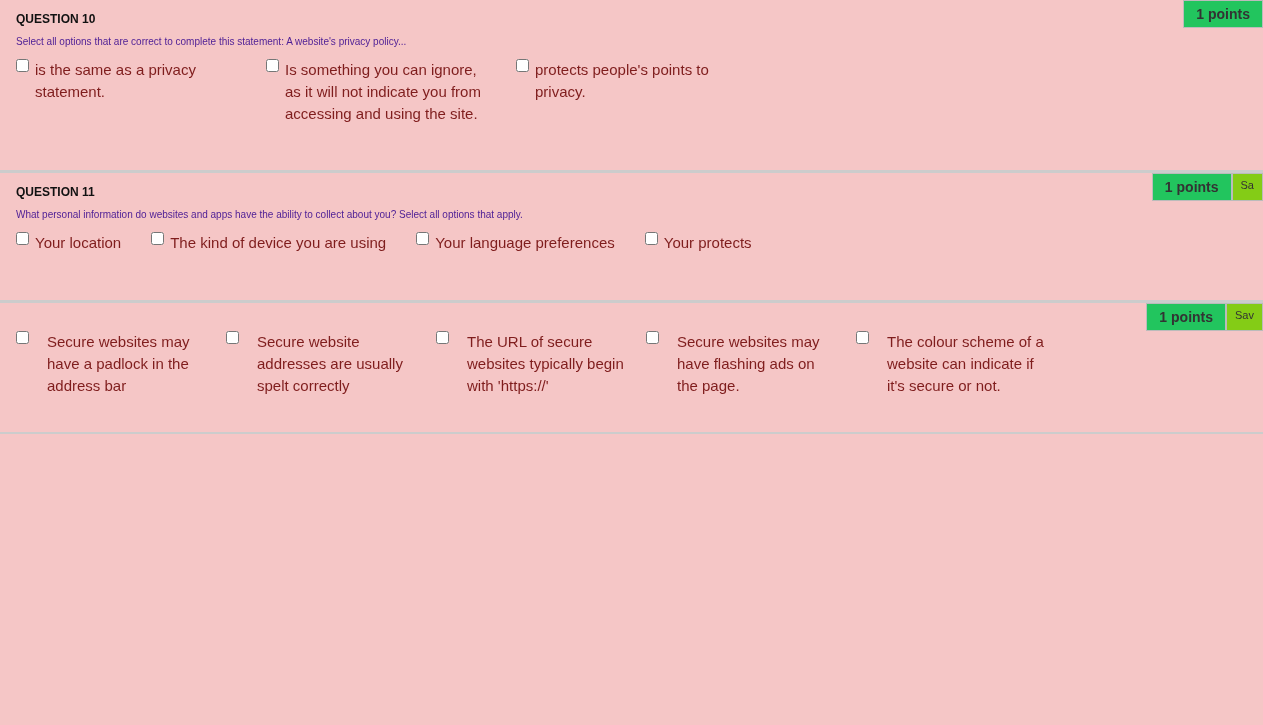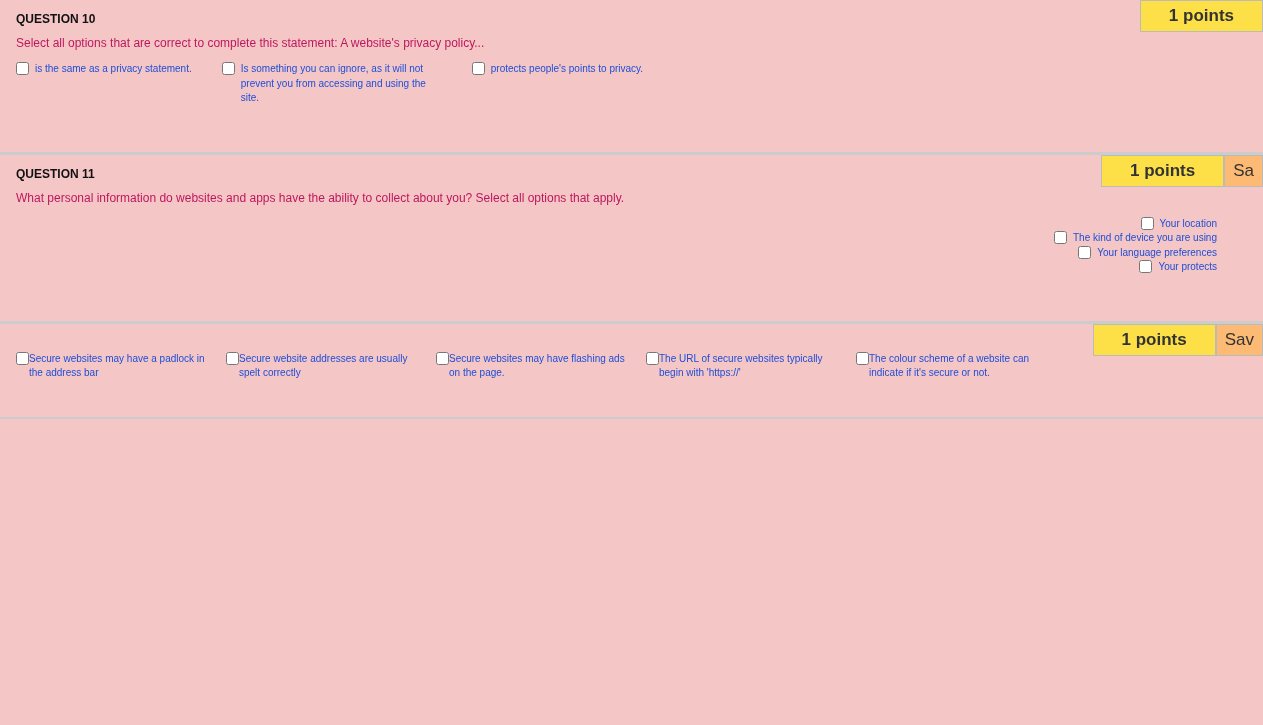--- a/index.html
+++ b/index.html
@@ -38,46 +38,46 @@
     }
 
     .points-row {
       position: absolute;
       right: 0;
       top: 0;
       display: flex;
     }
 
     .points-box {
-      background-color: #fde047;
+      background-color: #22c55e;
       border: 1px solid #bbb;
-      padding: 5px 28px;
-      font-size: 17px;
+      padding: 5px 12px;
+      font-size: 14px;
       font-weight: bold;
       color: #333;
     }
 
     .save-box {
-      background-color: #fdba74;
+      background-color: #84cc16;
       border: 1px solid #bbb;
       padding: 5px 8px;
-      font-size: 17px;
+      font-size: 11px;
       color: #333;
     }
 
     .question-instruction {
-      font-size: 12px;
-      color: #be185d;
+      font-size: 10px;
+      color: #4c1d95;
       margin-bottom: 10px;
       line-height: 1.5;
     }
 
     .option-text {
-      font-size: 10px;
-      color: #1d4ed8;
+      font-size: 15px;
+      color: #7f1d1d;
       line-height: 1.45;
     }
 
     .question-10-options {
       display: flex;
       flex-direction: row;
       align-items: flex-start;
       gap: 0;
       margin-top: 6px;
     }
@@ -86,22 +86,22 @@
       display: flex;
       align-items: flex-start;
       gap: 6px;
       margin-right: 30px;
       max-width: 220px;
       line-height: 1.4;
     }
 
     .question-11-options {
       display: flex;
-      flex-direction: column;
-      align-items: flex-end;
+      flex-direction: row;
+      align-items: center;
       gap: 0;
       margin-top: 6px;
     }
 
     .q11-opt {
       display: flex;
       align-items: flex-start;
       gap: 6px;
       margin-right: 30px;
       line-height: 1.4;
@@ -111,21 +111,21 @@
       display: flex;
       flex-direction: row;
       align-items: flex-start;
       gap: 0;
       margin-top: 8px;
     }
 
     .q12-opt {
       display: flex;
       align-items: flex-start;
-      gap: 0;
+      gap: 18px;
       margin-right: 20px;
       max-width: 190px;
       line-height: 1.4;
     }
 
     .separator {
       border: none;
       border-top: 1px solid #ccc;
       margin: 0;
     }
@@ -143,21 +143,21 @@
     <div style="height:8px;"></div>
     <div class="question-instruction">Select all options that are correct to complete this statement: A website's privacy policy...</div>
 
     <div class="question-10-options">
       <div class="q10-opt">
         <input type="checkbox" style="">
         <span class="option-text">is the same as a privacy statement.</span>
       </div>
       <div class="q10-opt">
         <input type="checkbox" style="">
-        <span class="option-text">Is something you can ignore, as it will not prevent you from accessing and using the site.</span>
+        <span class="option-text">Is something you can ignore, as it will not indicate you from accessing and using the site.</span>
       </div>
       <div class="q10-opt">
         <input type="checkbox" style="">
         <span class="option-text">protects people's points to privacy.</span>
       </div>
     </div>
     <div style="height:30px;"></div>
   </div>
 
   <hr class="separator">
@@ -205,25 +205,25 @@
       <div class="q12-opt">
         <input type="checkbox" style="">
         <span class="option-text">Secure websites may have a padlock in the address bar</span>
       </div>
       <div class="q12-opt">
         <input type="checkbox" style="">
         <span class="option-text">Secure website addresses are usually spelt correctly</span>
       </div>
       <div class="q12-opt">
         <input type="checkbox" style="">
+        <span class="option-text">The URL of secure websites typically begin with 'https://'</span>
+      </div>
+      <div class="q12-opt">
+        <input type="checkbox" style="">
         <span class="option-text">Secure websites may have flashing ads on the page.</span>
-      </div>
-      <div class="q12-opt">
-        <input type="checkbox" style="">
-        <span class="option-text">The URL of secure websites typically begin with 'https://'</span>
       </div>
       <div class="q12-opt">
         <input type="checkbox" style="">
         <span class="option-text">The colour scheme of a website can indicate if it's secure or not.</span>
       </div>
     </div>
     <div style="height:20px;"></div>
   </div>
 
 </div>

